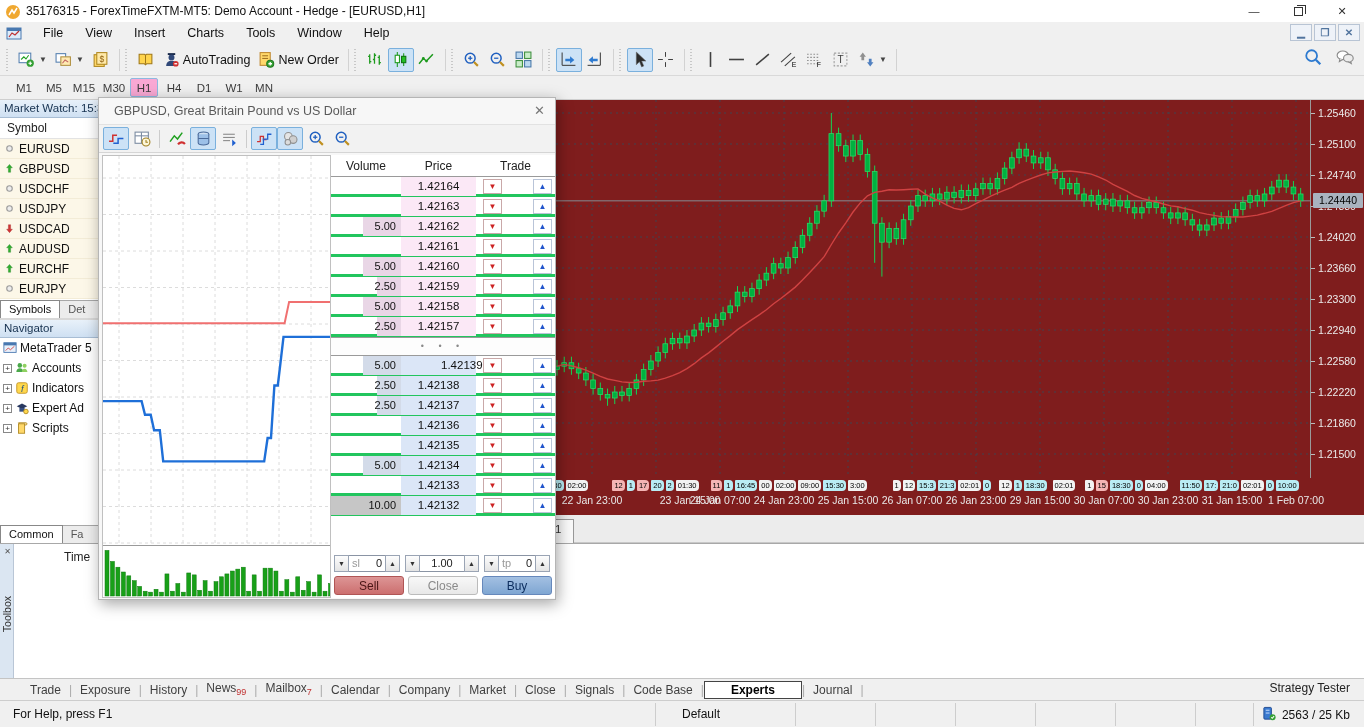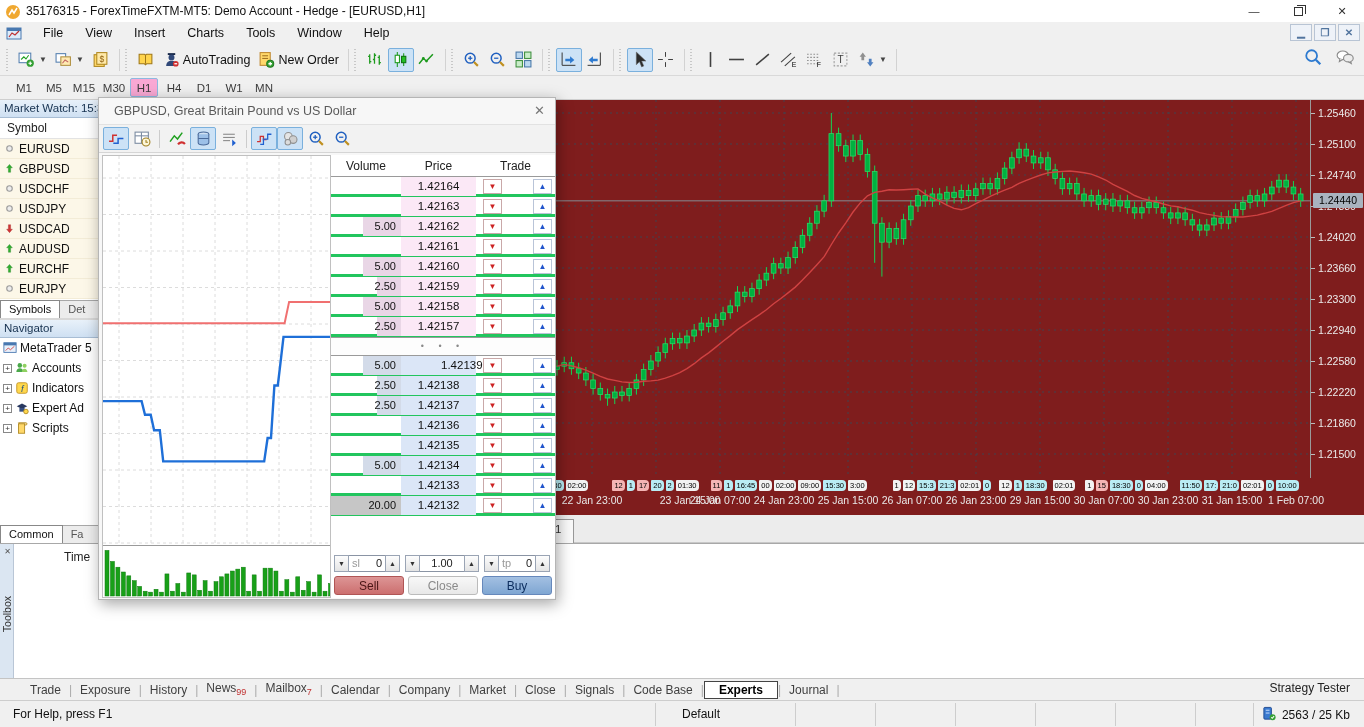--- a/index.html
+++ b/index.html
@@ -79,21 +79,21 @@
   #toolbox-panel { position:absolute; left:0; top:543px; width:1364px; height:135px; background:#fff; border-top:1px solid #a8a8a8; }
   #toolbox-strip { position:absolute; left:0; top:0; width:14px; height:135px; background:#dbe6f2; border-right:1px solid #b9c6d6; }
   #toolbox-vlabel { position:absolute; left:1px; top:52px; writing-mode:vertical-rl; transform:rotate(180deg); font-size:10.5px; color:#333; }
   #toolbox-close { position:absolute; left:2px; top:2px; width:11px; height:11px; font-size:8px; color:#555; text-align:center; line-height:11px; }
   #toolbox-colheader { position:absolute; left:64px; top:6px; font-size:12px; color:#222; }
 
   
   #bottom-tabs { position:absolute; left:0; top:678px; width:1364px; height:22px; background:#f0f0f0; border-top:1px solid #c4c4c4; display:flex; align-items:center; padding-left:22px; }
   .btab { font-size:12px; color:#3f3f3f; padding:2px 8px; white-space:nowrap; }
   .btab sub { color:#c03030; font-size:9px; }
-  .btab.active { background:#fff; border:1px solid #444; font-weight:bold; color:#000; padding:1px 14px; }
+  .btab.active { background:#fff; border:1px solid #444; font-weight:bold; color:#000; padding:1px 26px; }
   .btab-sep { color:#aaa; }
   #strategy-tester { position:absolute; right:14px; top:681px; font-size:12px; color:#222; }
 
   
   #statusbar { position:absolute; left:0; top:700px; width:1364px; height:27px; background:#f0f0f0; border-top:1px solid #cdcdcd; }
   #sb-help { position:absolute; left:13px; top:6px; font-size:12px; color:#111; }
   #sb-profile { position:absolute; left:682px; top:6px; font-size:12px; color:#111; }
   .sb-sep { position:absolute; top:2px; width:1px; height:23px; background:#cdcdcd; }
   #sb-traffic { position:absolute; right:14px; top:5px; font-size:12px; color:#111; display:flex; align-items:center; gap:5px; }
   #sb-traffic svg { width:15px; height:15px; }
@@ -1244,21 +1244,21 @@
           </div>
           <div class="dom-row">
             <span class="dom-vol"></span>
             <span class="dom-price" style="background: rgb(219, 230, 247);">1.42133</span>
             <span class="dom-sell-btn">▼</span>
             <span class="dom-buy-btn">▲</span>
           </div>
           <div class="dom-row">
             <span class="dom-vol">
               <span class="dom-volbar" style="width: 100%; background: rgb(198, 198, 198);"></span>
-              <span class="dom-voltext">20.00</span>
+              <span class="dom-voltext">10.00</span>
             </span>
             <span class="dom-price" style="background: rgb(219, 230, 247);">1.42132</span>
             <span class="dom-sell-btn">▼</span>
             <span class="dom-buy-btn">▲</span>
           </div>
         </div>
       <div id="dom-controls">
         <span class="spin-group">
           <span class="spin-btn">▼</span>
           <span class="spin-field" style="width:36px;">

